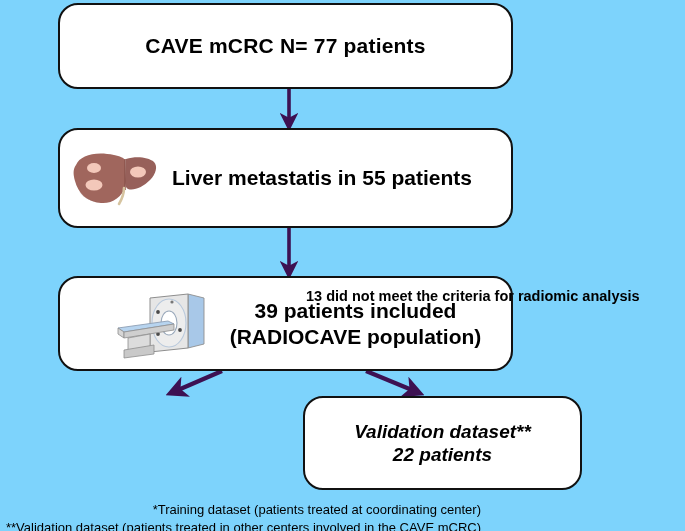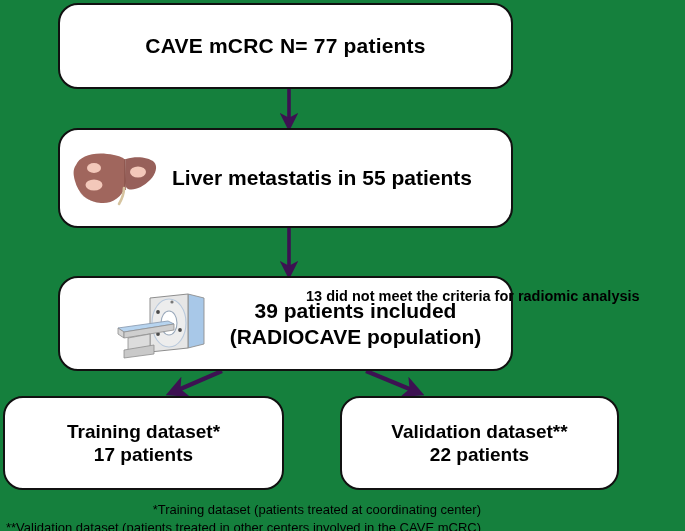--- a/index.html
+++ b/index.html
@@ -7,21 +7,21 @@
     padding: 0;
     background: #ffffff;
   }
   body {
     font-family: "Liberation Sans", sans-serif;
   }
   #flowchart {
     position: relative;
     width: 685px;
     height: 531px;
-    background: #15803d;
+    background: #7dd3fc;
     overflow: hidden;
   }
   .node {
     position: absolute;
     box-sizing: border-box;
     border: 2.5px solid #111111;
     border-radius: 20px;
     background: #ffffff;
     display: flex;
     align-items: center;
@@ -59,22 +59,22 @@
     padding-left: 22px;
   }
   #node-included .node-label { font-size: 21px; margin-left: 14px; }
 
   
   #node-training {
     left: 3px;  top: 396px;
     width: 281px; height: 94px;
   }
   #node-validation {
-    left: 340px; top: 396px;
-    width: 279px; height: 94px;
+    left: 303px; top: 396px;
+    width: 279px; height: 94px; font-style: italic;
   }
   #node-training .node-label,
   #node-validation .node-label { font-size: 19px; }
 
   
   #arrow-layer {
     position: absolute;
     left: 0; top: 0;
     width: 685px; height: 531px;
     pointer-events: none;
@@ -185,24 +185,20 @@
         <path d="M16,50 L38,46 L38,62 L16,66 Z" fill="#dcdcdc" stroke="#8e8e8e" stroke-width="0.8"></path>
         <path d="M12,62 L42,57 L42,66 L12,70 Z" fill="#c9c9c9" stroke="#8e8e8e" stroke-width="0.8"></path>
       </svg>
     </span>
     <div class="node-label">39 patients  included
 (RADIOCAVE population)</div>
   </div>
 
   <div id="annotation-dropouts">13 did not meet the criteria for radiomic analysis</div>
 
-  <div class="node" id="node-training">
-    <div class="node-label">Training dataset*
-17 patients</div>
-  </div>
 
   <div class="node" id="node-validation">
     <div class="node-label">Validation dataset**
 22 patients</div>
   </div>
 
   <div id="footnotes">
     <div>*Training dataset  (patients treated at coordinating center)</div>
     <div>**Validation dataset (patients treated in other centers involved in the CAVE mCRC)</div>
   </div>

